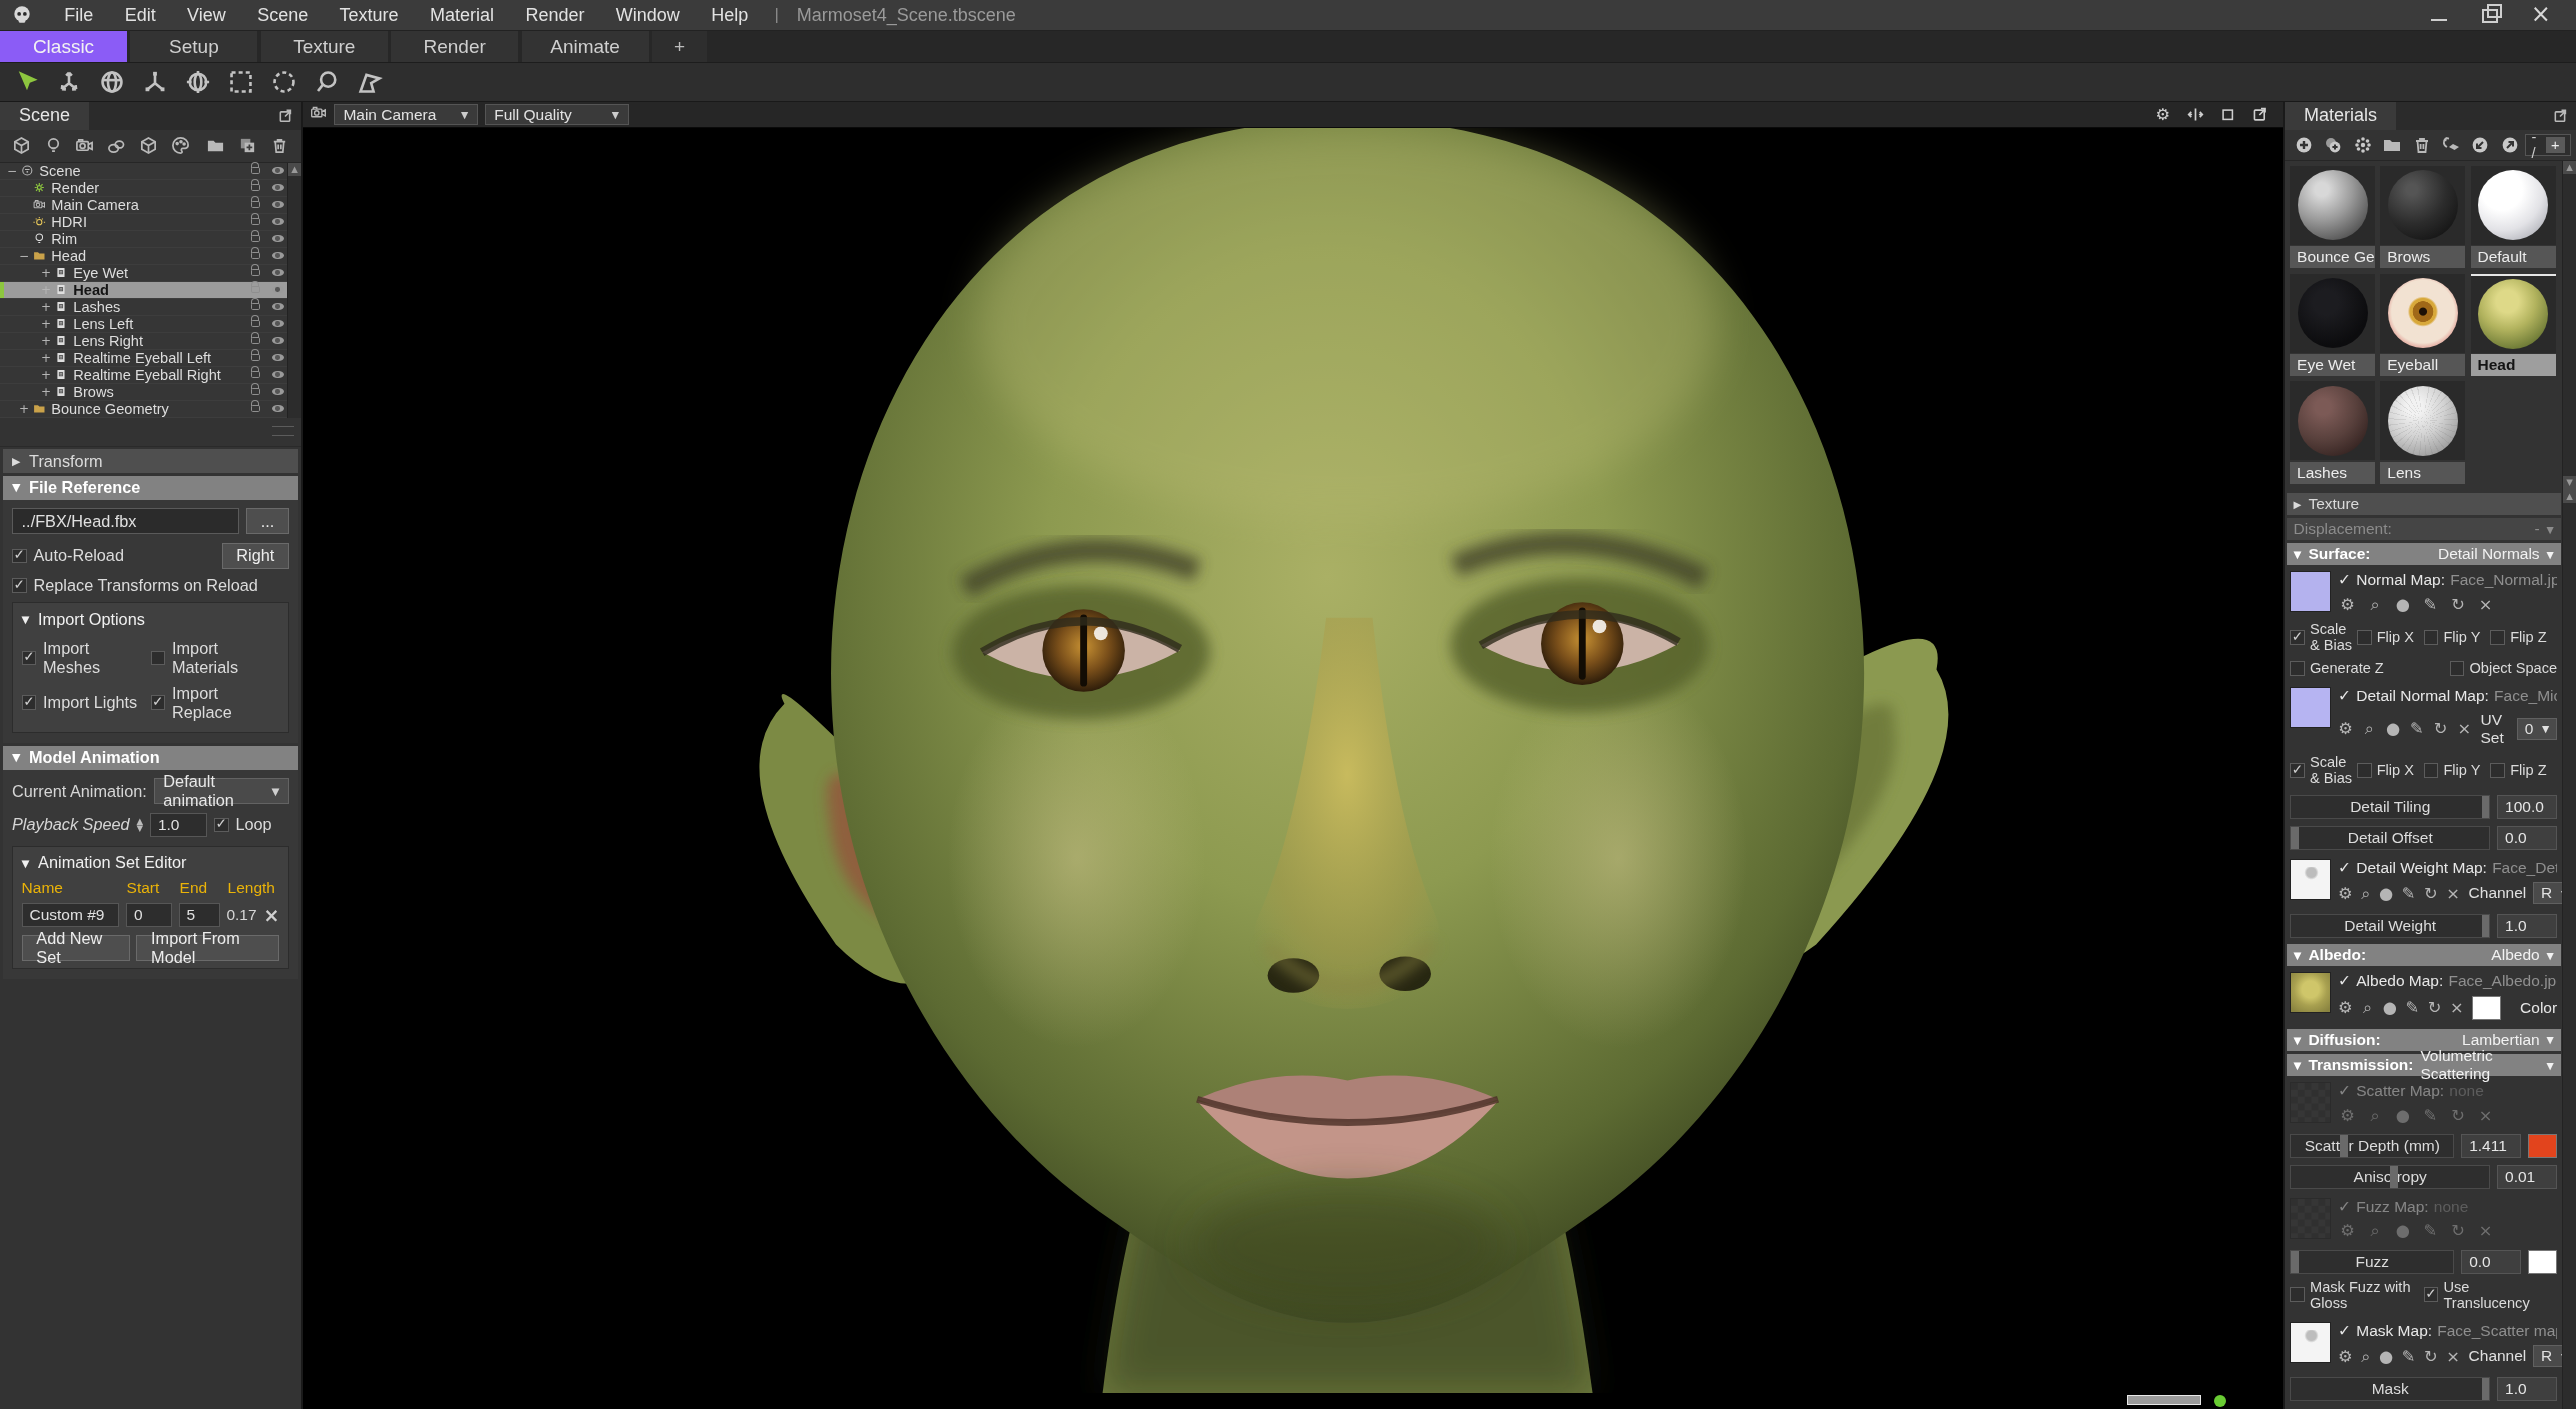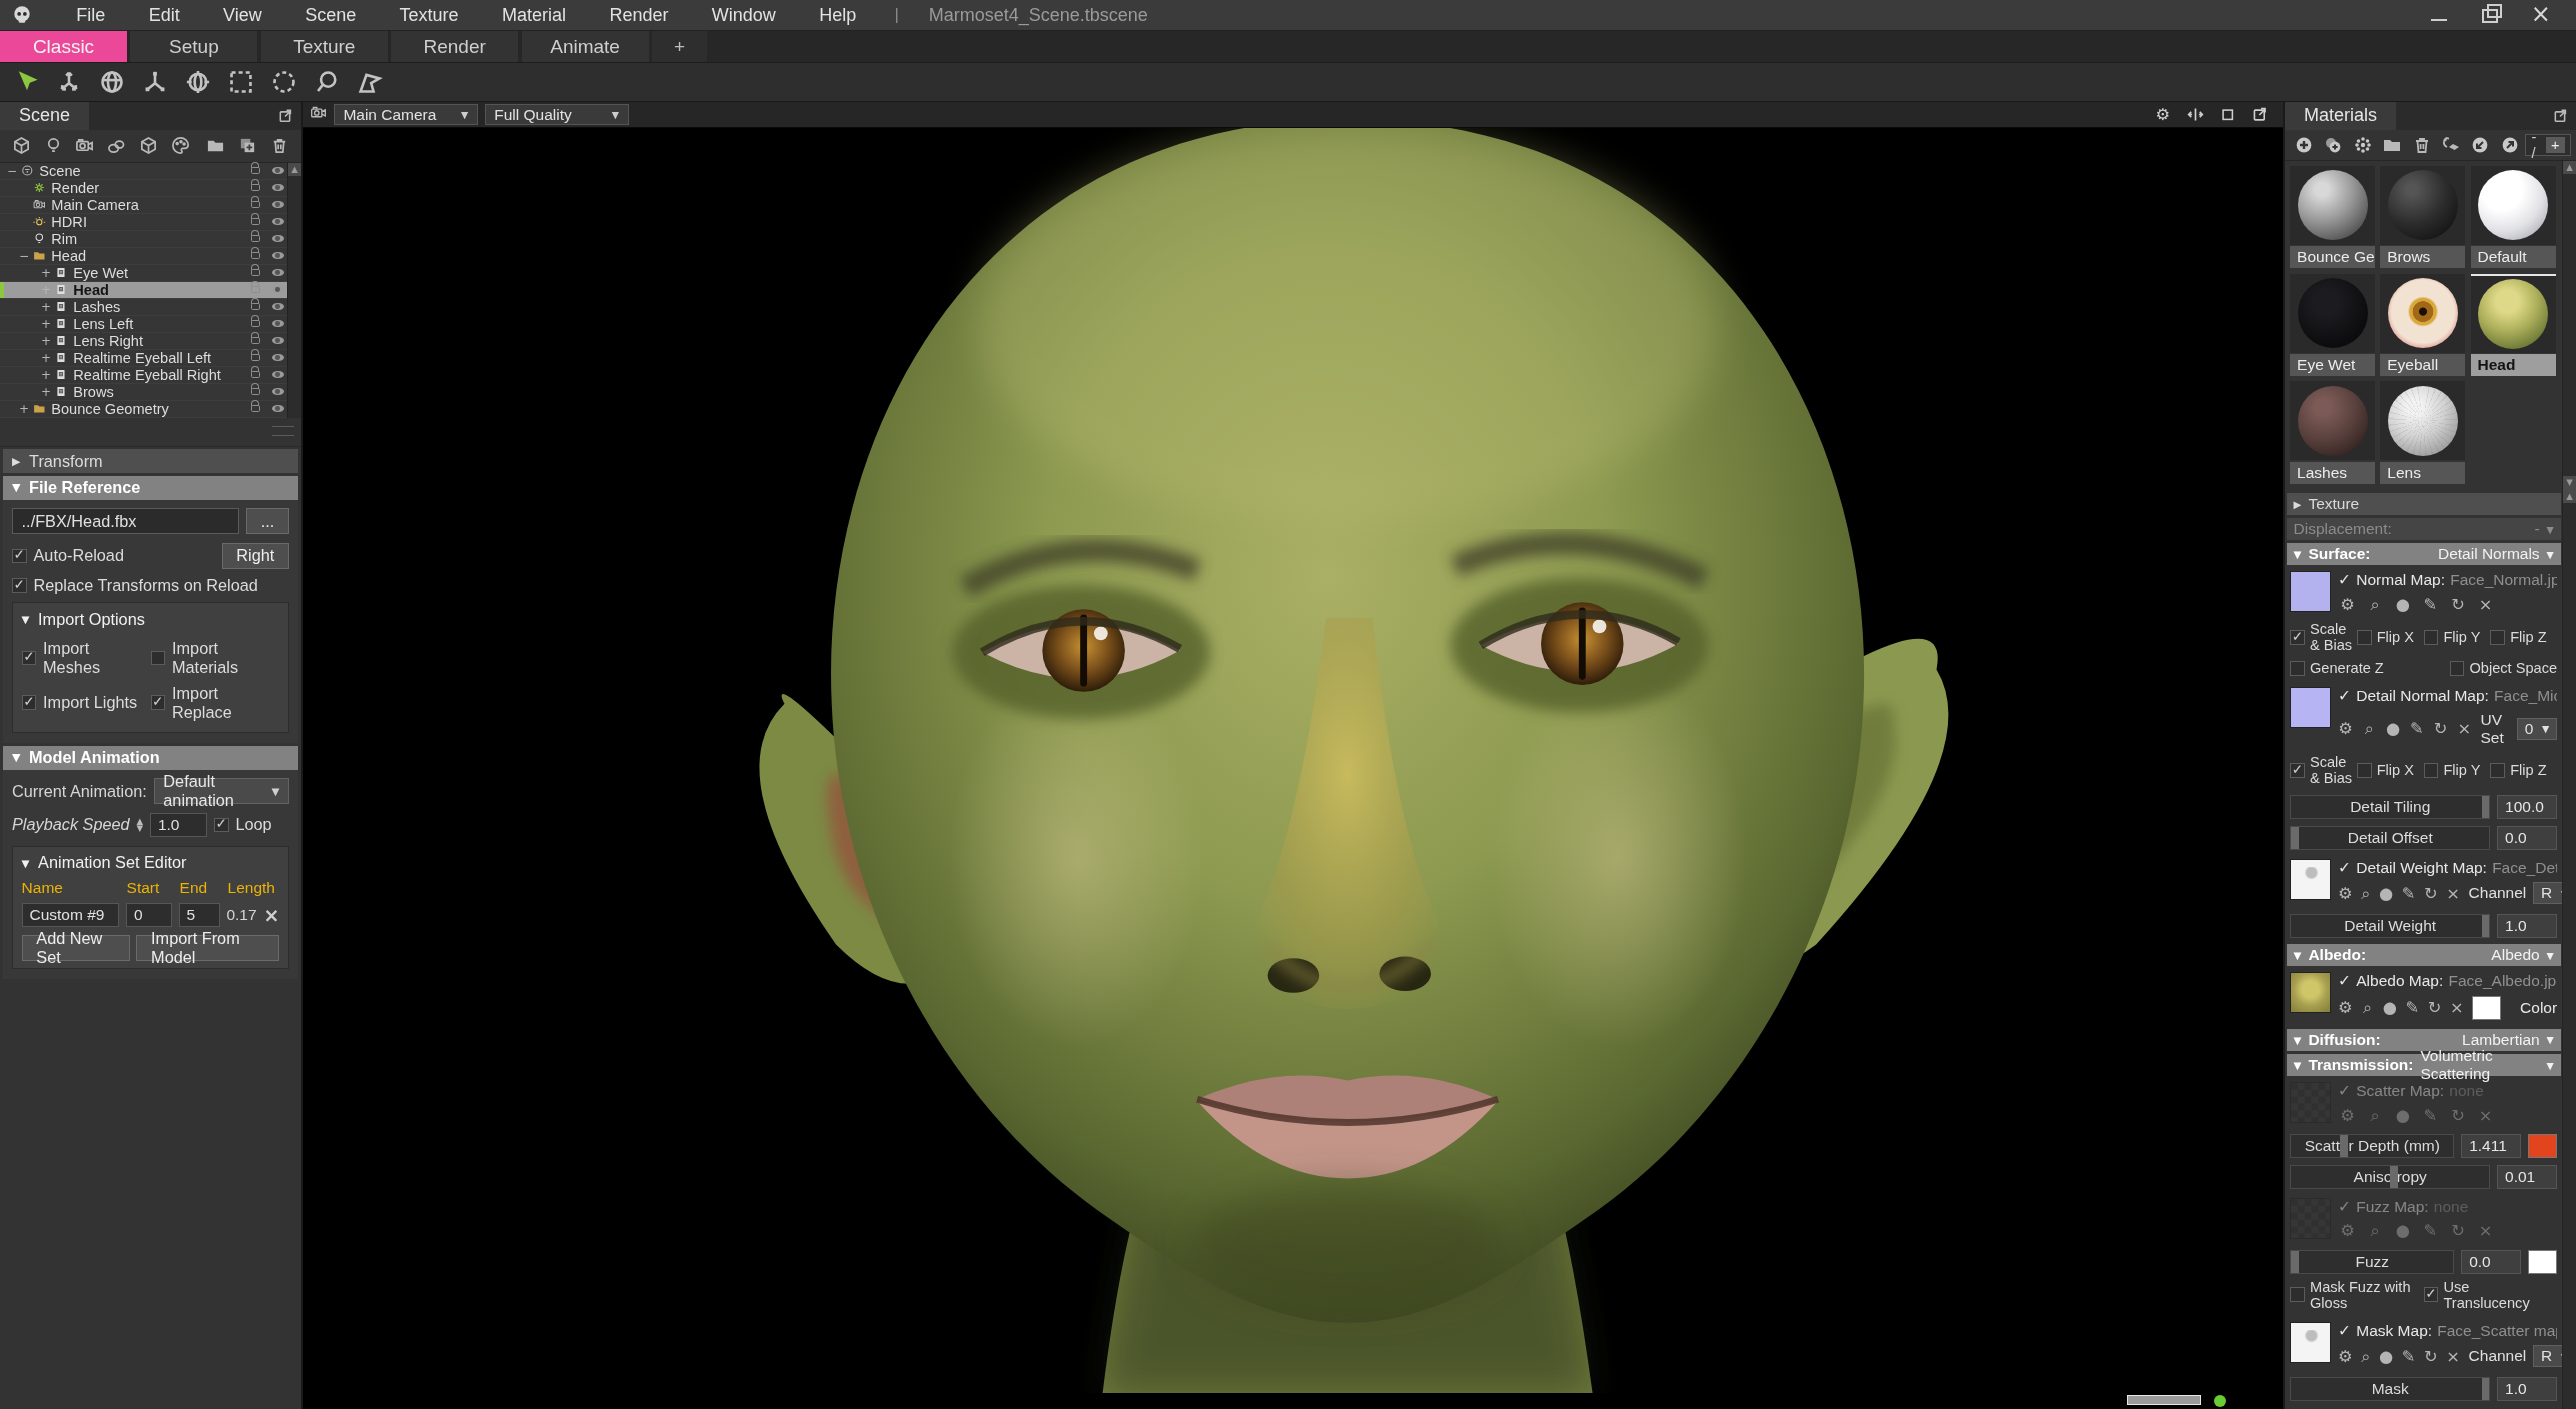--- a/index.html
+++ b/index.html
@@ -2,35 +2,35 @@
 <html><head>
 <meta charset="utf-8">
 <style>
   * { margin:0; padding:0; box-sizing:border-box; }
   html,body { width:2576px; height:1409px; overflow:hidden; background:#262626;
     font-family:"Liberation Sans","DejaVu Sans",sans-serif; color:#d6d6d6; font-size:17px;
     -webkit-font-smoothing:antialiased; }
   .glyph { font-family:"DejaVu Sans",sans-serif; }
 
   
-  .menubar { height:31px; background:#3b3b3b; display:flex; align-items:center; gap:16px; padding:0 8.6px; border-bottom:0.9px solid #222;}
+  .menubar { height:31px; background:#3b3b3b; display:flex; align-items:center; gap:4px; padding:0 8.6px; border-bottom:0.9px solid #222;}
   .logo { width:26px; height:26px; margin-right:12px; display:flex; align-items:center; justify-content:center;}
   .menu-item { padding:0 13.7px; color:#e2e2e2; font-size:18px; cursor:default;}
   .menu-sep { color:#8a8a8a; padding:0 8.6px; }
   .doc-title { color:#9a9a9a; font-size:18px; padding-left:5.2px;}
   .win-controls { margin-left:auto; display:flex; align-items:center; gap:29px; padding-right:15.5px;}
   .wc { width:22px; height:19px; position:relative; cursor:default;}
   .wc-min::after { content:""; position:absolute; left:3.4px; right:3.4px; bottom:3.4px; height:2.6px; background:#cfcfcf;}
   .wc-restore::before { content:""; position:absolute; left:2.6px; bottom:1.7px; width:12px; height:10.3px; border:2.1px solid #cfcfcf; background:#3b3b3b;}
   .wc-restore::after { content:""; position:absolute; left:7.7px; bottom:6.9px; width:11px; height:9.4px; border:2.1px solid #cfcfcf;}
   .wc-close { color:#d8d8d8; font-size:24px; line-height:17px; text-align:center;}
 
   .tabbar { height:32px; background:#272727; display:flex; align-items:stretch; border-bottom:0.9px solid #1d1d1d;}
   .tab { min-width:127px; display:flex; align-items:center; justify-content:center; font-size:19px; color:#cfcfcf; background:#333333; margin-right:3.4px; cursor:default;}
-  .tab.active { background:#ec4899; color:#f2f2f2;}
+  .tab.active { background:#8b5cf6; color:#f2f2f2;}
   .tab.addtab { min-width:55px; background:#2e2e2e; color:#bdbdbd;}
 
   .tooltray { height:39px; background:#2e2e2e; display:flex; align-items:center; gap:6.9px; padding:0 8.6px; border-bottom:1.7px solid #191919;}
   .tool { width:36px; height:34px; display:flex; align-items:center; justify-content:center;}
   .tool svg { stroke:#c3c3c3; fill:none; stroke-width:2.2;}
 
   
   .content { display:flex; height:1315px; }
 
   

